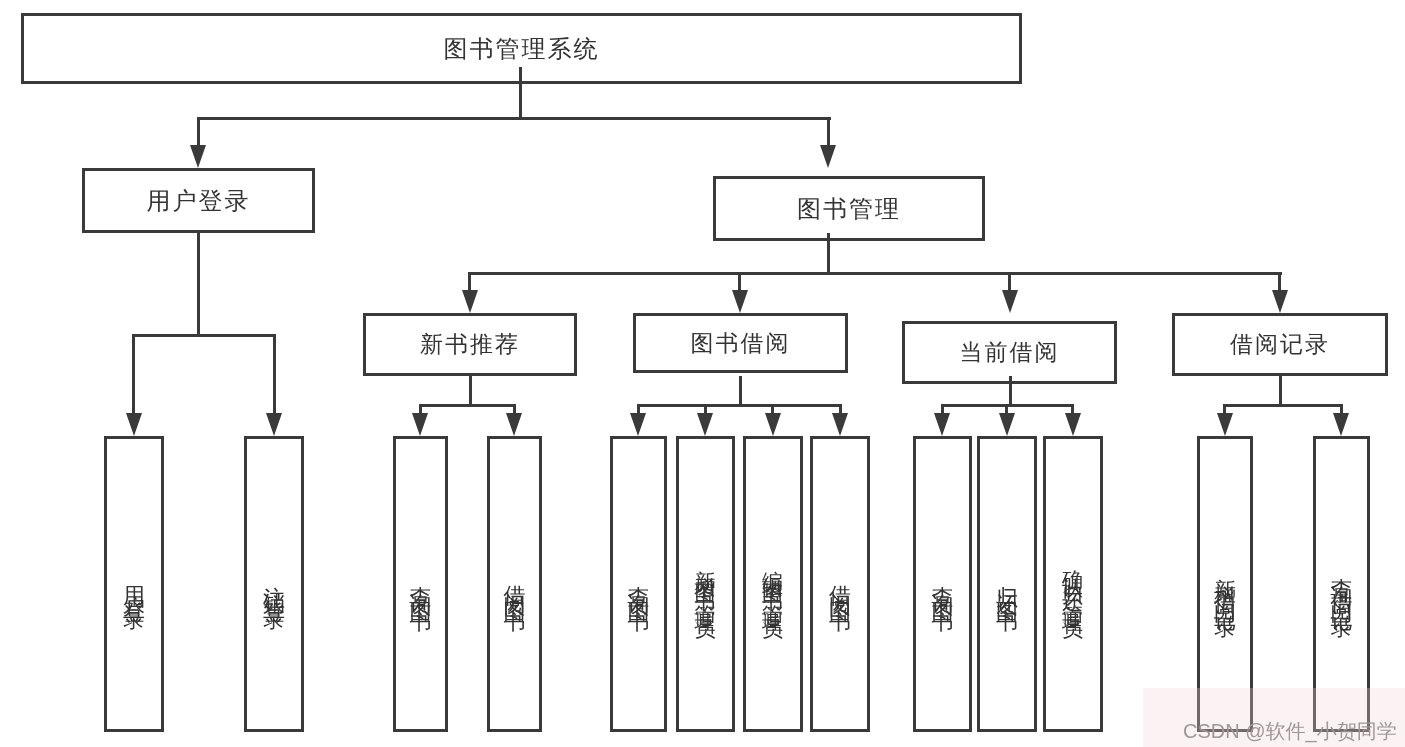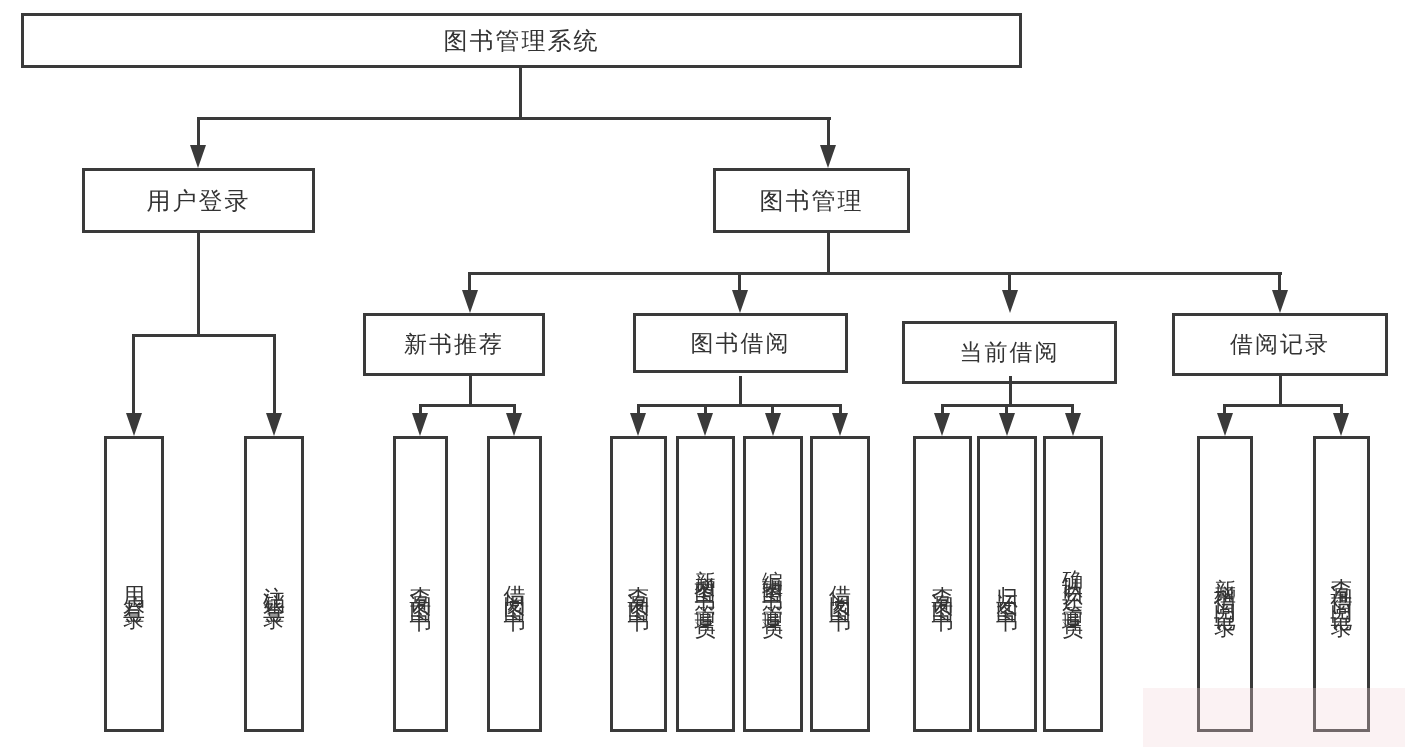--- a/index.html
+++ b/index.html
@@ -72,35 +72,35 @@
     color: var(--watermark);
     white-space: nowrap;
     z-index: 6;
   }
 </style>
 </head>
 <body>
 
 <div id="stage">
 
-  <div class="box" style="left:21px;top:13px;width:1001px;height:55px">
+  <div class="box" style="left:21px;top:13px;width:1001px;height:71px">
     <span class="h-label">图书管理系统</span>
   </div>
 
   <div class="vl" style="left:519px;top:67px;height:52px"></div>
   <div class="hl" style="left:197px;top:117px;width:634px"></div>
   <div class="vl" style="left:197px;top:117px;height:31px"></div>
   <div class="vl" style="left:827px;top:117px;height:31px"></div>
   <div class="arr" style="left:190px;top:145px"></div>
   <div class="arr" style="left:820px;top:145px"></div>
 
   <div class="box" style="left:82px;top:168px;width:233px;height:65px">
     <span class="h-label">用户登录</span>
   </div>
-  <div class="box" style="left:713px;top:168px;width:197px;height:65px">
+  <div class="box" style="left:713px;top:176px;width:272px;height:65px">
     <span class="h-label">图书管理</span>
   </div>
 
   <div class="vl" style="left:197px;top:233px;height:104px"></div>
   <div class="hl" style="left:132px;top:334px;width:144px"></div>
   <div class="vl" style="left:132px;top:334px;height:81px"></div>
   <div class="vl" style="left:273px;top:334px;height:81px"></div>
   <div class="arr" style="left:126px;top:413px"></div>
   <div class="arr" style="left:266px;top:413px"></div>
 
@@ -108,21 +108,21 @@
   <div class="hl" style="left:468px;top:272px;width:814px"></div>
   <div class="vl" style="left:468px;top:272px;height:21px"></div>
   <div class="vl" style="left:738px;top:272px;height:21px"></div>
   <div class="vl" style="left:1008px;top:272px;height:21px"></div>
   <div class="vl" style="left:1278px;top:272px;height:21px"></div>
   <div class="arr" style="left:462px;top:290px"></div>
   <div class="arr" style="left:732px;top:290px"></div>
   <div class="arr" style="left:1002px;top:290px"></div>
   <div class="arr" style="left:1272px;top:290px"></div>
 
-  <div class="box" style="left:363px;top:313px;width:182px;height:63px">
+  <div class="box" style="left:363px;top:313px;width:214px;height:63px">
     <span class="h-label2">新书推荐</span>
   </div>
   <div class="box" style="left:633px;top:313px;width:215px;height:60px">
     <span class="h-label2">图书借阅</span>
   </div>
   <div class="box" style="left:902px;top:321px;width:215px;height:63px">
     <span class="h-label2">当前借阅</span>
   </div>
   <div class="box" style="left:1172px;top:313px;width:216px;height:63px">
     <span class="h-label2">借阅记录</span>
@@ -200,14 +200,15 @@
   </div>
 
   <div class="box" style="left:1197px;top:436px;width:56px;height:296px">
     <span class="v-label">新增借阅记录</span>
   </div>
   <div class="box" style="left:1313px;top:436px;width:57px;height:296px">
     <span class="v-label">查询借阅记录</span>
   </div>
 
   <div class="wm-tint"></div>
+  <div class="watermark">CSDN @软件_小贺同学</div>
 
 </div>
 
 </body></html>

